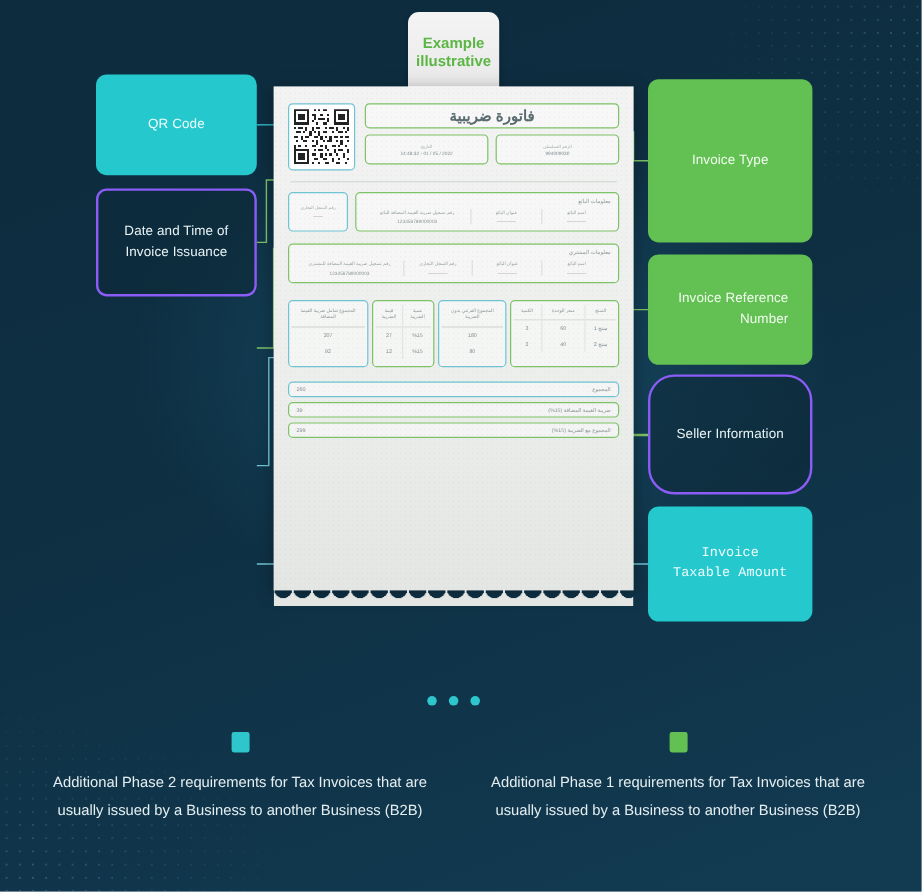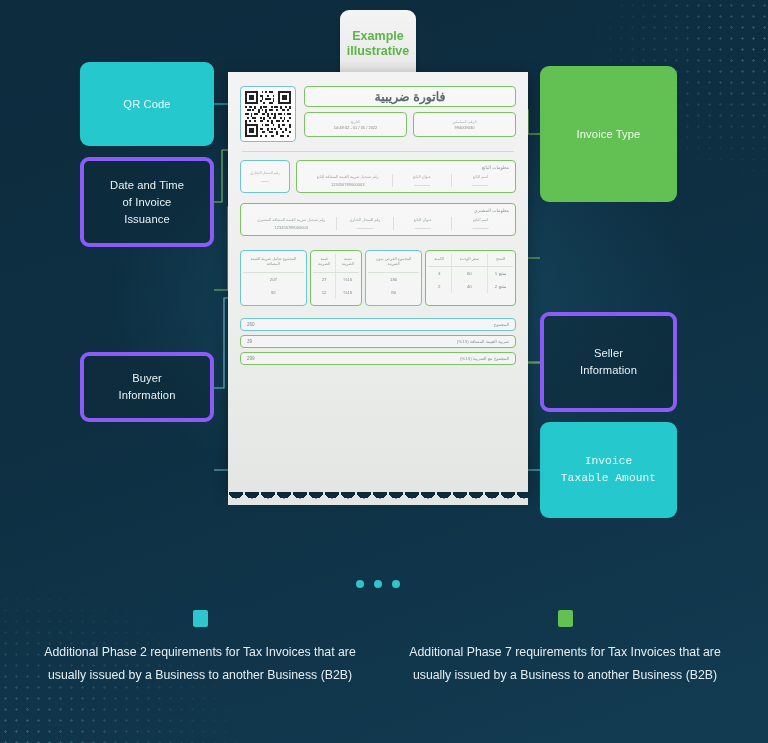--- a/index.html
+++ b/index.html
@@ -37,21 +37,21 @@
     border-radius: 9px;
     display: flex; align-items: center; justify-content: center; text-align: center;
     color: #e9f3f6;
     font-size: 11.2px; line-height: 17px; letter-spacing: .1px;
     padding: 6px 20px;
   }
   .callout.teal { background: #25c8cd; color: #ecfcfd; }
   .callout.green { background: #63c153; color: #f0fbee; text-align: right; }
   .callout.outline-green {
     background: rgba(12,41,57,.55);
-    border: 4px solid #8b5cf6;
+    border: 2px solid #8b5cf6;
   }
 
   
   .tab {
     position: absolute; left: 340px; top: 10px; width: 76px; height: 68px;
     background: linear-gradient(180deg,#f3f4f3 0%,#e7e8e7 100%);
     border-radius: 9px 9px 3px 3px;
     display: flex; align-items: center; justify-content: center;
     color: #5cb644; font-weight: bold; font-size: 12.5px; line-height: 15px;
     text-align: center;
@@ -158,28 +158,28 @@
       <path d="M540 470 H516 V418 H508" stroke="#6fc4d4"></path>
     </g>
   </svg>
 
   <div class="callout teal" style="left:80px;top:62px;width:134px;height:84px;">
     <span>QR Code</span>
   </div>
   <div class="callout outline-green" style="left:80px;top:157px;width:134px;height:90px;">
     <span>Date and Time of Invoice Issuance</span>
   </div>
-  <div class="callout outline-green" style="left:80px;top:352px;width:134px;height:70px;">
-    <span>Buyer Information</span>
-  </div>
 
   <div class="callout green" style="left:540px;top:66px;width:137px;height:136px;">
     <span>Invoice Type</span>
   </div>
-  <div class="callout outline-green" style="left:540px;top:312px;width:137px;height:100px;">
+  <div class="callout green" style="left:540px;top:212px;width:137px;height:92px;">
+    <span>Invoice Reference Number</span>
+  </div>
+  <div class="callout outline-green" style="left:540px;top:312px;width:137px;height:100px;border-radius:22px;">
     <span>Seller Information</span>
   </div>
   <div class="callout teal" style="left:540px;top:422px;width:137px;height:96px;font-family:Liberation Mono, monospace;">
     <span>Invoice Taxable Amount</span>
   </div>
 
   <div class="tab">
     <div>
       <div>Example</div>
       <div>illustrative</div>
@@ -449,16 +449,16 @@
     <span></span>
     <span></span>
   </div>
 
   <div class="legend l">
     <div class="swatch" style="background:#2ec5cd;"></div>
     <p>Additional Phase 2 requirements for Tax Invoices that are usually issued by a Business to another Business (B2B)</p>
   </div>
   <div class="legend r">
     <div class="swatch" style="background:#63c153;"></div>
-    <p>Additional Phase 7 requirements for Tax Invoices that are usually issued by a Business to another Business (B2B)</p>
+    <p>Additional Phase 1 requirements for Tax Invoices that are usually issued by a Business to another Business (B2B)</p>
   </div>
 
 </div>
 
 </body></html>

